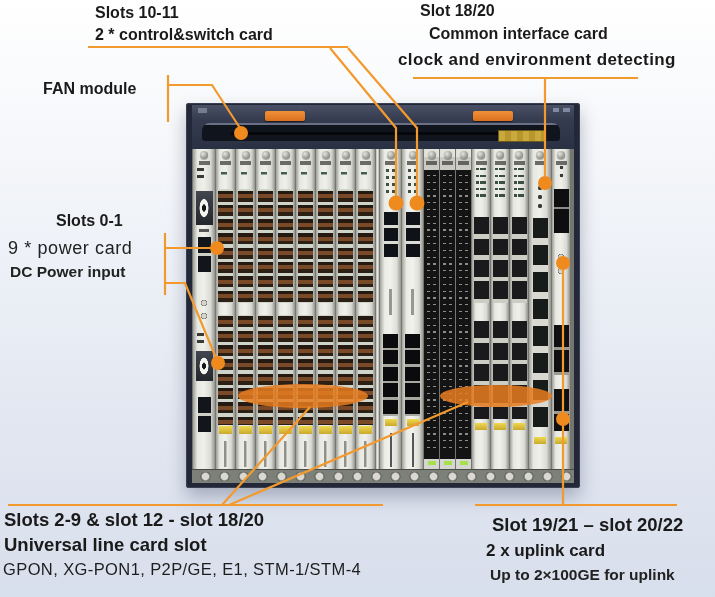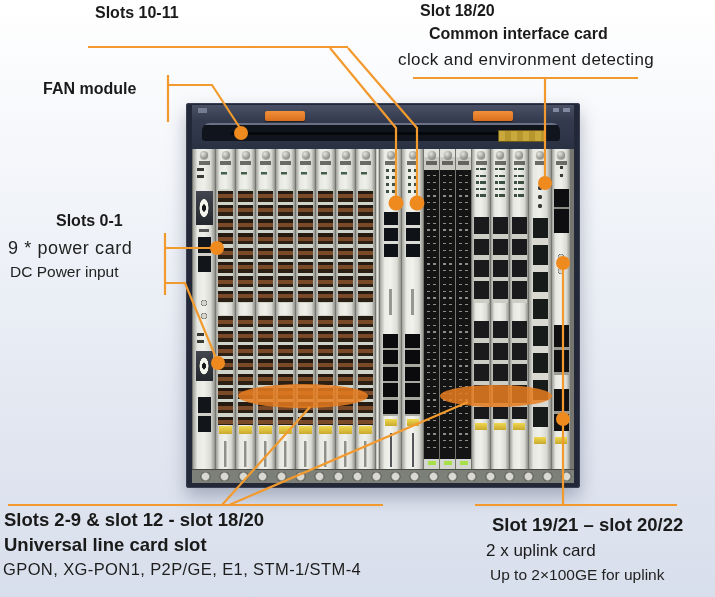--- a/index.html
+++ b/index.html
@@ -3,24 +3,24 @@
 <meta charset="utf-8">
 <style>
   html,body{margin:0;padding:0;}
   body{font-family:"Liberation Sans",sans-serif;}
   .stage{position:relative;width:715px;height:597px;overflow:hidden;
          background:linear-gradient(180deg,#ffffff 0%,#f4f6fa 28%,#e2e7f1 70%,#d8dfec 100%);}
 
   
   .ann{position:absolute;color:#1a1a1a;white-space:nowrap;z-index:5;}
   .b16{font-weight:700;font-size:16px;}
-  .b17{font-weight:400;font-size:17px;}
+  .b17{font-weight:700;font-size:17px;}
   .b18{font-weight:700;font-size:18.5px;text-align:center;}
   .r18{font-weight:400;font-size:18px;color:#222;}
-  .r15{font-weight:400;font-size:15.5px;color:#222;}
+  .r15{font-weight:700;font-size:15.5px;color:#222;}
   .r16{font-weight:400;font-size:16.5px;color:#1d1d1d;}
 
   
   .chassis{position:absolute;left:186px;top:103px;width:394px;height:385px;z-index:1;
            background:#232838;border-radius:3px;
            box-shadow:0 9px 18px rgba(70,80,105,.38), inset 0 0 0 1px #3a4052;}
   .fan{position:absolute;top:2px;left:6px;right:6px;height:44px;
        background:linear-gradient(180deg,#4a5166 0%,#343b4f 35%,#2a3143 100%);
        border-bottom:3px solid #151926;}
   .fan .logo{position:absolute;left:6px;top:3px;width:9px;height:5px;background:#8a93a8;opacity:.7;}
@@ -219,20 +219,21 @@
       <circle cx="545" cy="183" r="7"></circle>
       <circle cx="241" cy="133" r="7"></circle>
       <circle cx="217" cy="248" r="7"></circle>
       <circle cx="218" cy="363" r="7"></circle>
       <circle cx="563" cy="263" r="7"></circle>
       <circle cx="563" cy="419" r="7"></circle>
     </g>
   </svg>
 
   <div class="ann b16" style="left:95px;top:4px;">Slots 10-11</div>
+  <div class="ann b16" style="left:95px;top:26px;">2 * control&amp;switch card</div>
 
   <div class="ann b16" style="left:420px;top:2px;">Slot 18/20</div>
   <div class="ann b16" style="left:429px;top:25px;text-align:center;">Common interface card</div>
   <div class="ann b17" style="left:398px;top:50px;letter-spacing:.4px;">clock and environment detecting</div>
 
   <div class="ann b16" style="left:43px;top:80px;">FAN module</div>
 
   <div class="ann b16" style="left:10px;top:212px;margin-left:46px;">Slots 0-1</div>
   <div class="ann r18" style="left:8px;top:238px;letter-spacing:.6px;">9 * power card</div>
   <div class="ann r15" style="left:10px;top:263px;">DC Power input</div>

